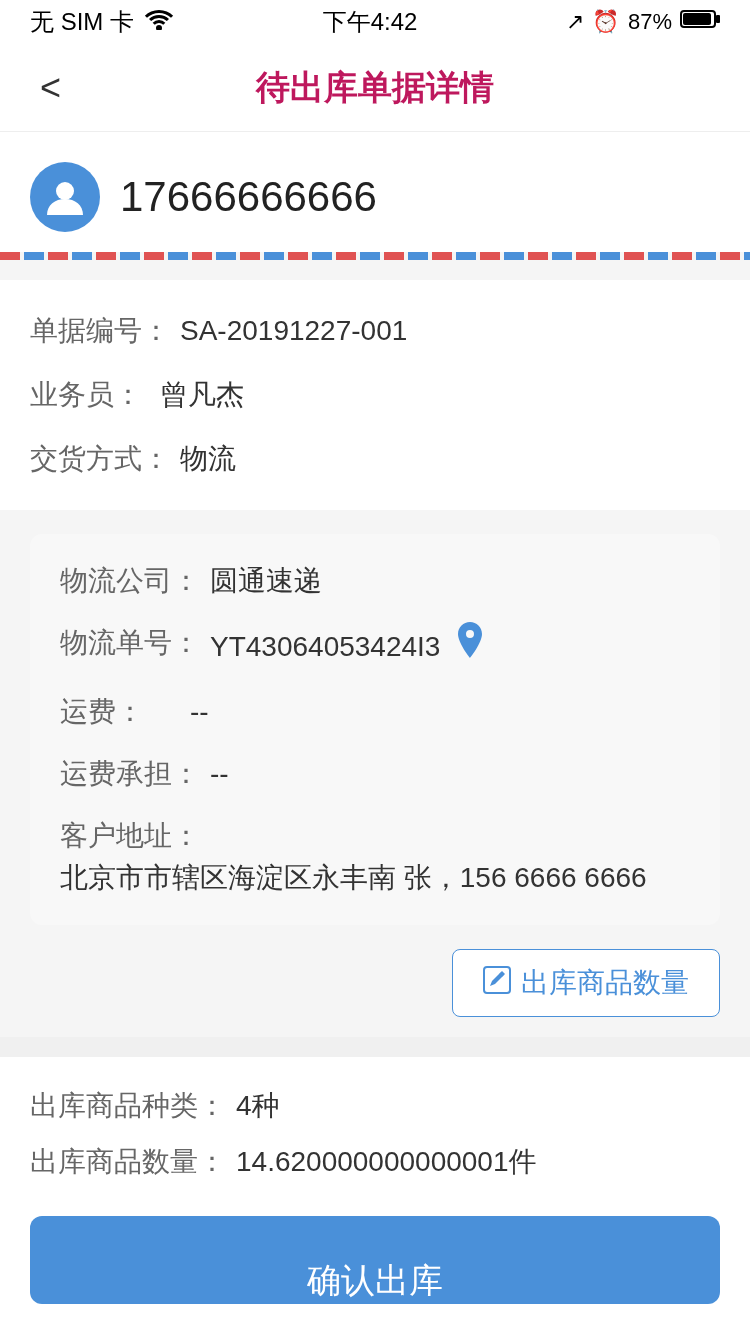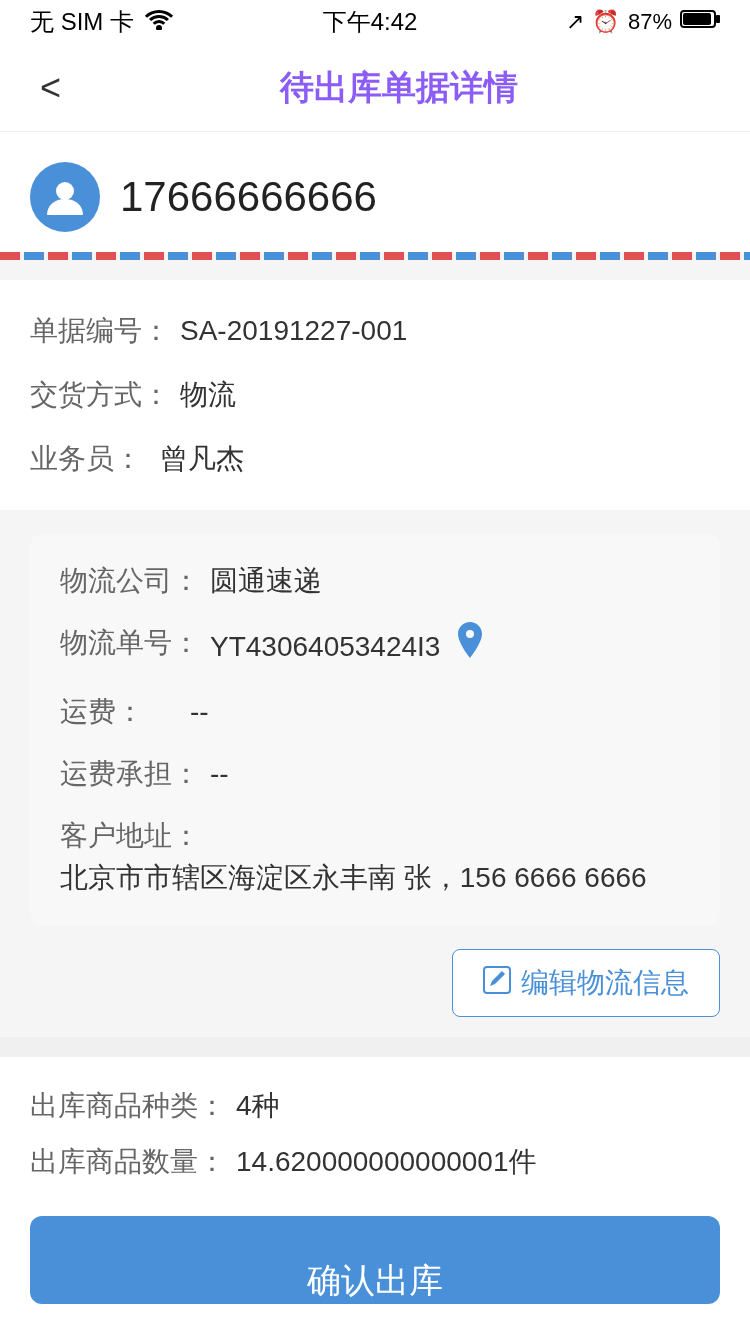--- a/index.html
+++ b/index.html
@@ -43,22 +43,21 @@
       color: #333;
       cursor: pointer;
       padding: 10px;
     }
     .nav-title {
       position: absolute;
       left: 50%;
       transform: translateX(-50%);
       font-size: 34px;
       font-weight: 600;
-      color: #8b5cf6;
-      margin-left: 24px;
+      color: #be185d;
     }
 
     
     .content {
       padding-bottom: 120px;
     }
 
     
     .customer-header {
       background: #fff;
@@ -308,26 +307,26 @@
   </div>
 
   <div class="dashed-divider"></div>
 
   <div class="info-section">
     <div class="info-row">
       <span class="info-label">单据编号：</span>
       <span class="info-value">SA-20191227-001</span>
     </div>
     <div class="info-row">
+      <span class="info-label">业务员：</span>
+      <span class="info-value">曾凡杰</span>
+    </div>
+    <div class="info-row">
       <span class="info-label">交货方式：</span>
       <span class="info-value">物流</span>
-    </div>
-    <div class="info-row">
-      <span class="info-label">业务员：</span>
-      <span class="info-value">曾凡杰</span>
     </div>
   </div>
 
   <div class="logistics-card">
     <div class="logistics-row">
       <span class="logistics-label">物流公司：</span>
       <span class="logistics-value">圆通速递</span>
     </div>
     <div class="logistics-row">
       <span class="logistics-label">物流单号：</span>
@@ -356,21 +355,21 @@
 
   <div class="edit-btn-container">
     <button class="edit-btn">
       <span class="edit-icon">
         <svg width="28" height="28" viewBox="0 0 28 28" fill="none">
           <rect x="1" y="1" width="26" height="26" rx="3" stroke="#4a90d9" stroke-width="2"></rect>
           <path d="M7 20l2-5 10-10 3 3-10 10-5 2z" fill="#4a90d9"></path>
           <path d="M17 7l3 3" stroke="#4a90d9" stroke-width="1.5"></path>
         </svg>
       </span>
-      <span>编辑物流信息</span>
+      <span>出库商品数量</span>
     </button>
   </div>
 
   <div class="gray-divider"></div>
 
   <div class="stats-section">
     <div class="stats-row">
       <span class="stats-label">出库商品种类：</span>
       <span class="stats-value">4种</span>
     </div>

